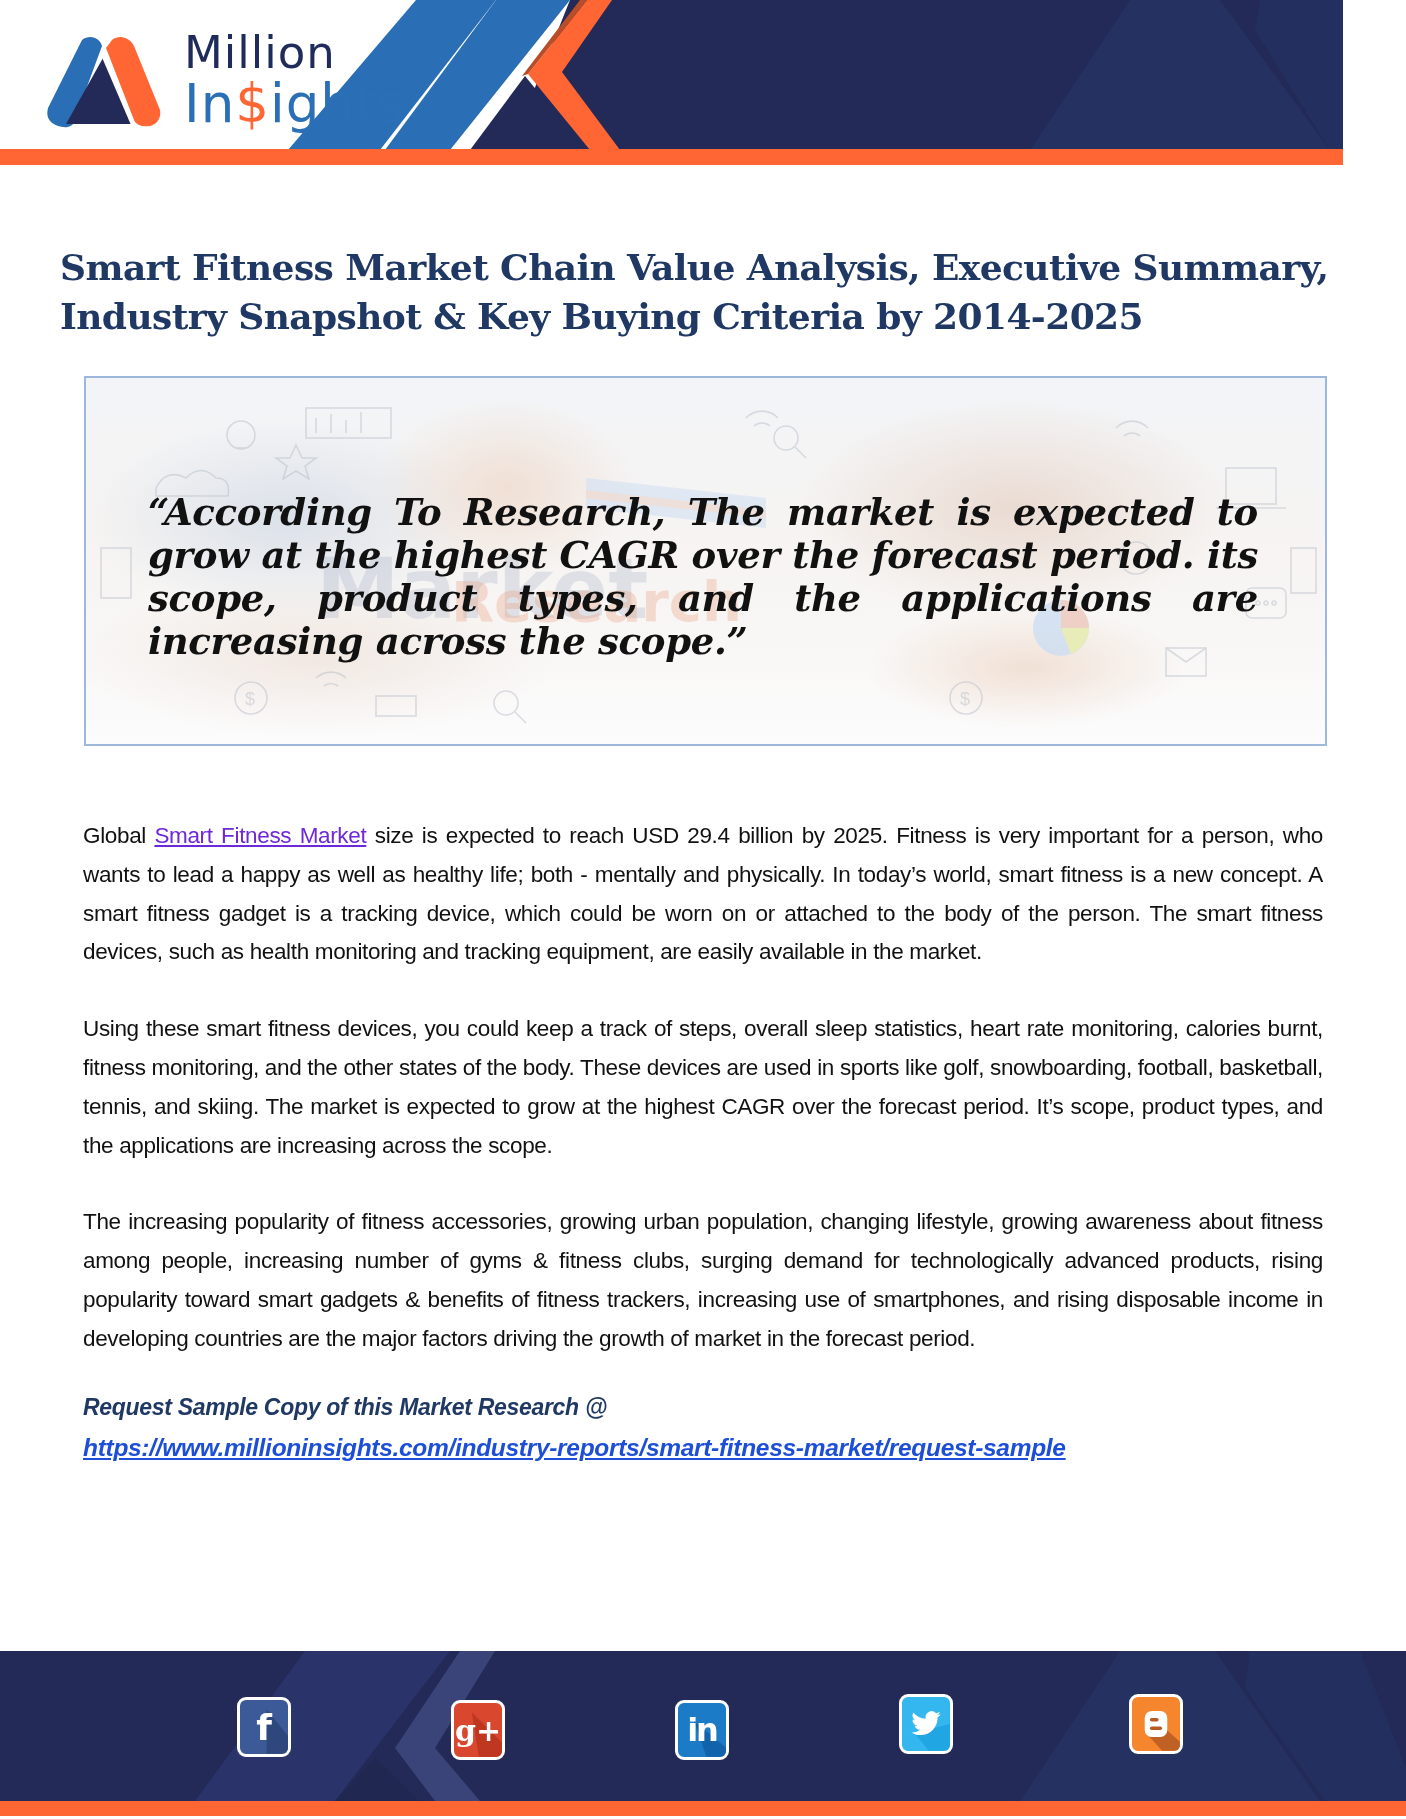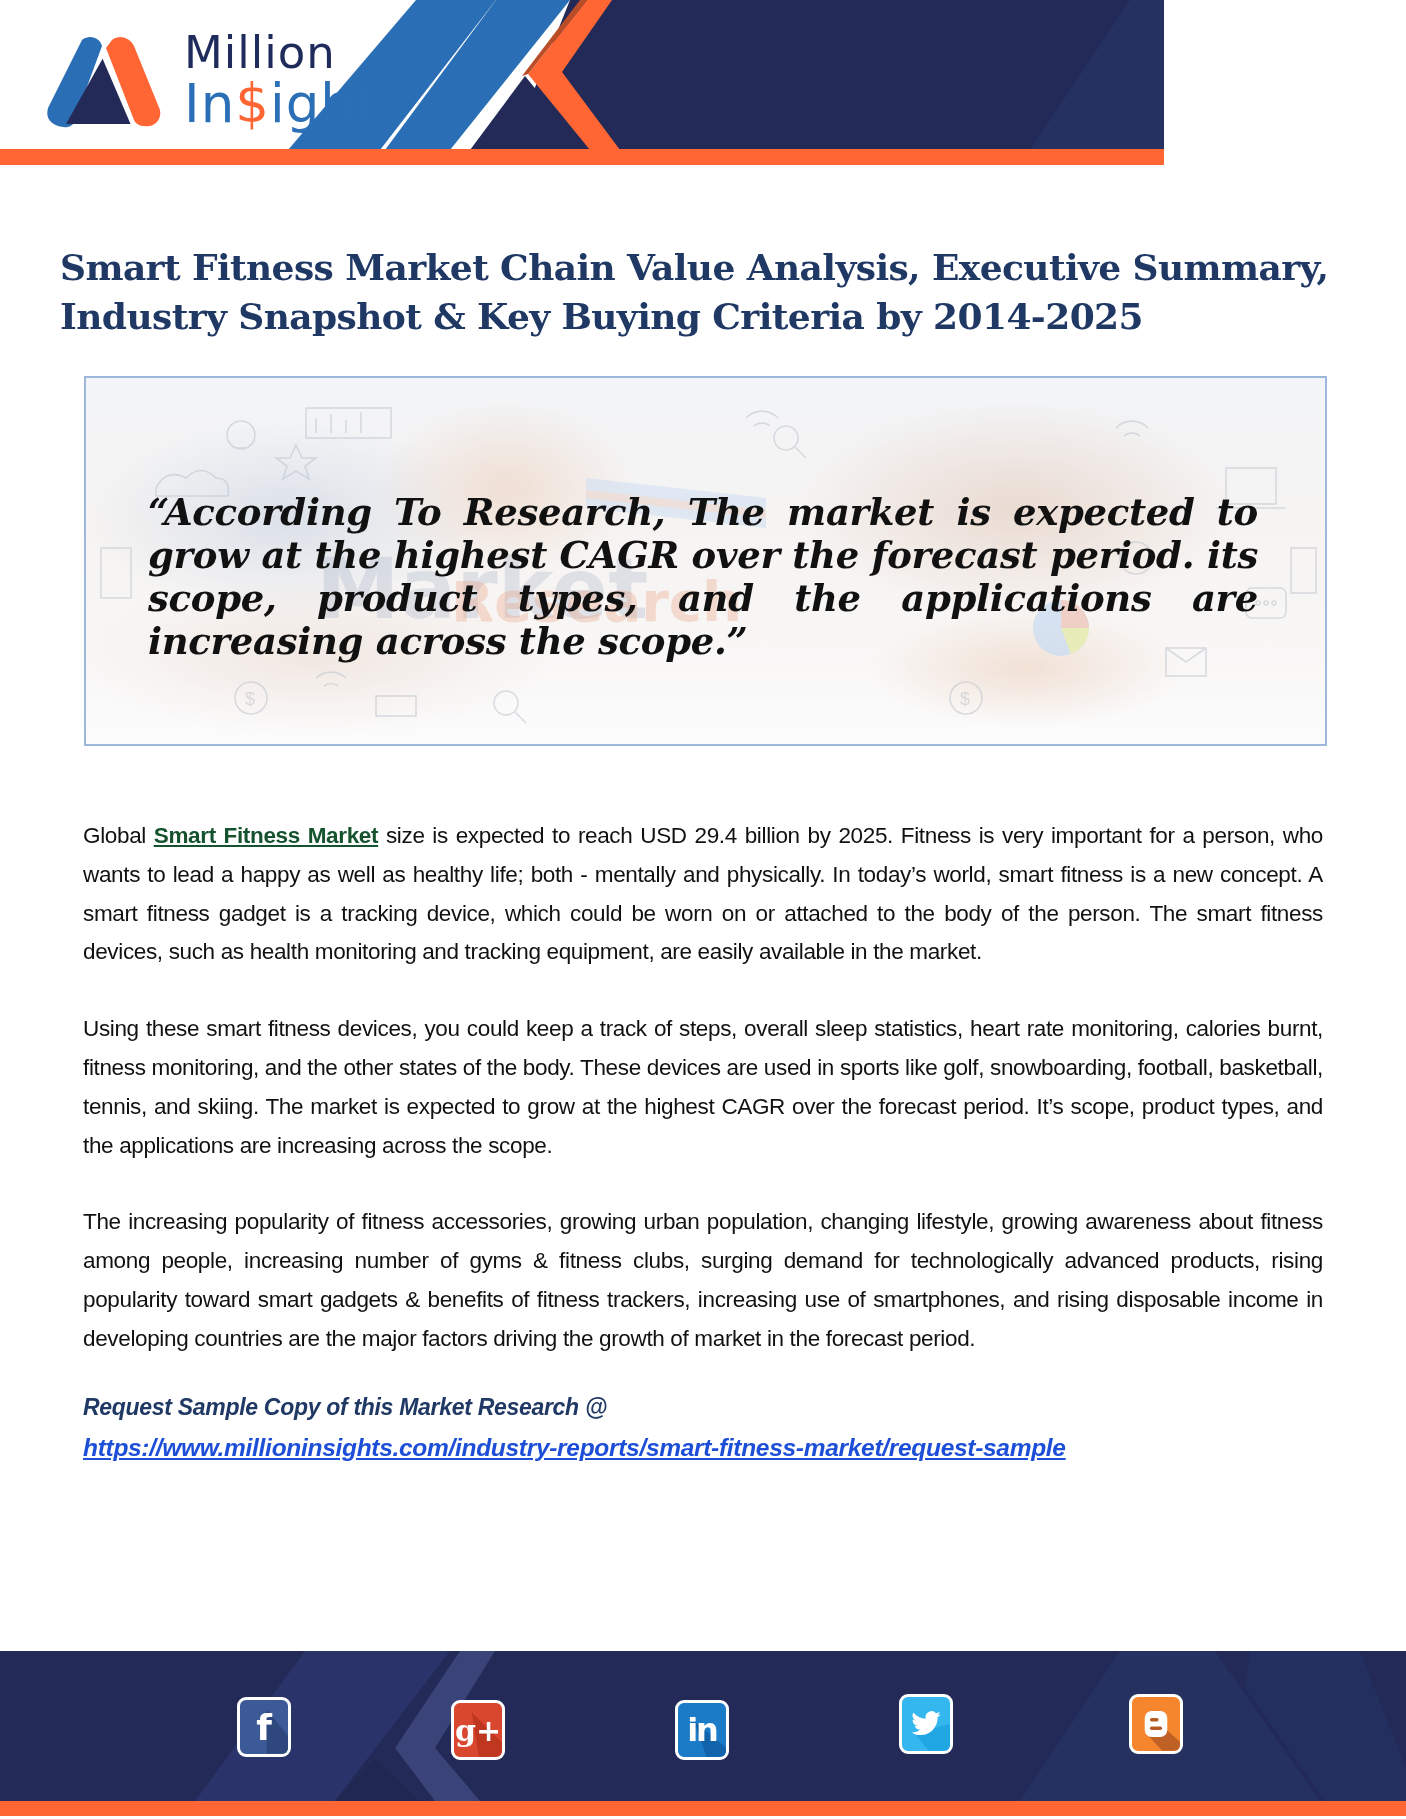--- a/index.html
+++ b/index.html
@@ -2,21 +2,21 @@
 <html><head>
   <meta charset="utf-8">
   <style>
     html, body { margin: 0; padding: 0; }
     body {
       width: 1406px; height: 1819px; position: relative; overflow: hidden;
       background: #ffffff;
       font-family: "Liberation Sans", "DejaVu Sans", sans-serif;
     }
     
-    .header { position: absolute; left: 0; top: 0; width: 1164px; height: 165px; overflow: hidden; background: #ffffff; }
+    .header { position: absolute; left: 0; top: 0; width: 1343px; height: 165px; overflow: hidden; background: #ffffff; }
     .header svg.bg { position: absolute; left: 0; top: 0; }
     .logo { position: absolute; left: 44px; top: 30px; width: 330px; height: 100px; }
     .logo-mark { position: absolute; left: 0; top: 4px; width: 118px; height: 94px; }
     .logo-text { position: absolute; left: 140px; top: 0; line-height: 1; }
     .logo-line1 { font-family: "DejaVu Sans", sans-serif; font-size: 45px; color: #1f2b5b; letter-spacing: 1px; display: block; height: 47px; }
     .logo-line2 { font-family: "DejaVu Sans", sans-serif; font-size: 53px; color: #2b6fb6; letter-spacing: 1px; display: block; }
     .logo-dollar { color: #ff6633; }
 
     
     .title {
@@ -39,21 +39,21 @@
       font-style: italic; font-weight: bold; font-size: 37px; line-height: 43px;
       color: #111111; text-align: justify; letter-spacing: -0.3px;
     }
     
     .content { position: absolute; left: 83px; top: 817px; width: 1240px; }
     .para {
       font-family: "Liberation Sans", "DejaVu Sans", sans-serif;
       font-size: 22.5px; line-height: 38.8px; color: #111111;
       text-align: justify; margin: 0 0 38px 0; letter-spacing: -0.35px;
     }
-    .para a { color: #14532d; font-weight: bold; text-decoration: underline; }
+    .para a { color: #6d28d9; font-weight: normal; text-decoration: underline; }
     .cta-title {
       font-family: "Liberation Sans", "DejaVu Sans", sans-serif;
       font-style: italic; font-weight: bold; font-size: 23px; color: #1f3864;
       margin-top: 0; line-height: 40px; letter-spacing: -0.3px;
     }
     .cta-link {
       font-family: "Liberation Sans", "DejaVu Sans", sans-serif;
       font-style: italic; font-weight: bold; font-size: 24.5px; color: #1d4ed8;
       text-decoration: underline; line-height: 42px; display: inline-block; letter-spacing: -0.3px;
     }

